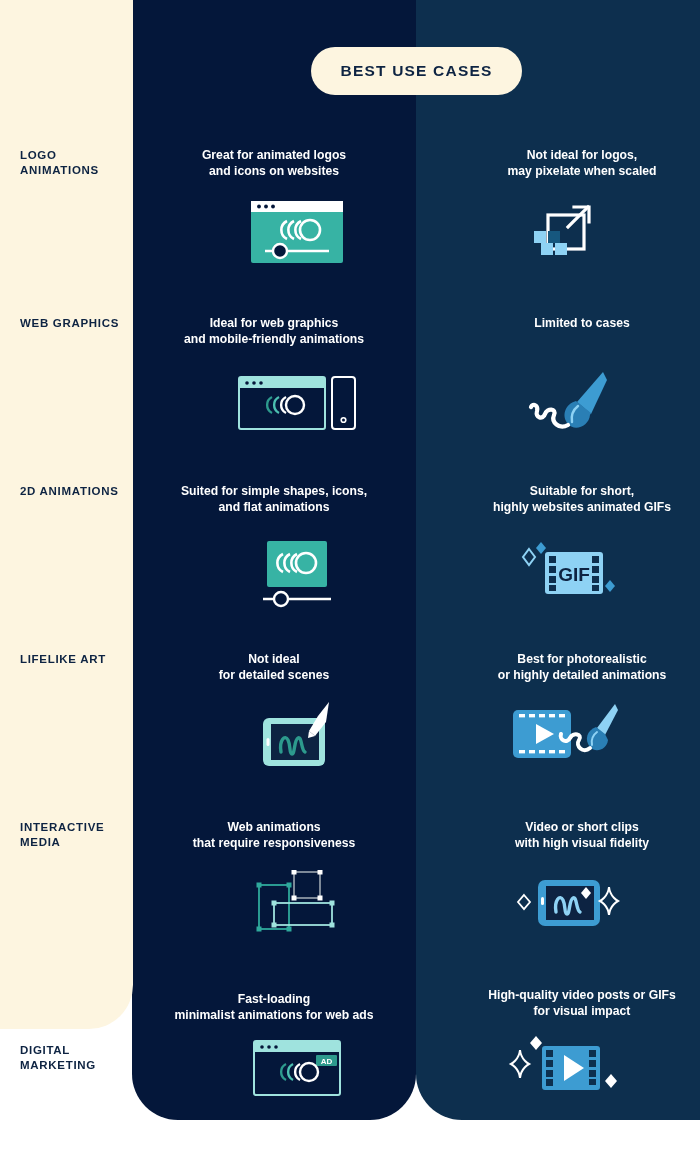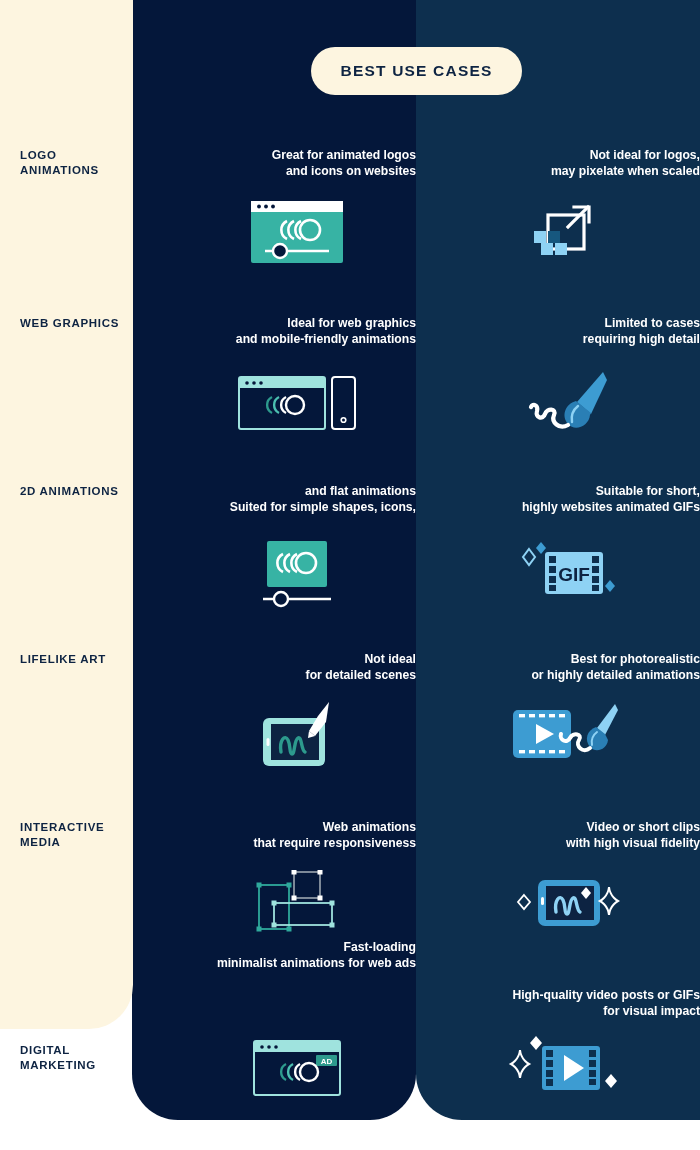--- a/index.html
+++ b/index.html
@@ -35,21 +35,21 @@
   }
   .pill-text {
     color:#0d2342; font-size:15.5px; font-weight:bold; letter-spacing:1.2px;
   }
   .cat {
     position:absolute; left:20px; width:115px;
     color:#0d2342; font-size:11.5px; font-weight:bold;
     letter-spacing:0.7px; line-height:1.33; text-transform:uppercase;
   }
   .desc {
-    position:absolute; width:284px; text-align:right;
+    position:absolute; width:284px; text-align:center;
     color:#ffffff; font-size:12.2px; font-weight:bold; line-height:1.28;
   }
   .desc.left  { left:132px; }
   .desc.right { left:416px;padding-left:48px; }
   .desc .ln { display:block; }
 
   .icon-slot { position:absolute; display:flex; align-items:center; justify-content:center;padding-left:13px; }
   .icon-slot.left  { left:132px; width:316px; }
   .icon-slot.right { left:416px; width:284px; }
 </style>
@@ -115,21 +115,20 @@
   <div class="cat" style="top:316px">
     <span class="ln">WEB</span>
     <span class="ln">GRAPHICS</span>
   </div>
   <div class="desc left" style="top:316px">
     <span class="ln">Ideal for web graphics</span>
     <span class="ln">and mobile-friendly animations</span>
   </div>
   <div class="desc right" style="top:316px">
     <span class="ln">Limited to cases</span>
-    <span class="ln">requiring high detail</span>
   </div>
 
   <div class="icon-slot left" style="top:368px;height:68px">
     <svg width="118" height="62" viewBox="0 0 118 62">
       <rect x="1" y="6" width="86" height="52" rx="2" fill="none" stroke="#9fe3de" stroke-width="2"></rect>
       <rect x="2" y="7" width="84" height="10" fill="#9fe3de"></rect>
       <circle cx="9" cy="12" r="1.8" fill="#04173a"></circle>
       <circle cx="16" cy="12" r="1.8" fill="#04173a"></circle>
       <circle cx="23" cy="12" r="1.8" fill="#04173a"></circle>
       <g fill="none" stroke-width="2.4">
@@ -150,22 +149,22 @@
       <path d="M57 36 C52 40 50 46 51 52" fill="none" stroke="#8ed2f4" stroke-width="2.4" stroke-linecap="round"></path>
       <path d="M47 55 C38 60 30 52 33 45 C36 38 26 38 24 44 C22 50 14 48 16 41 C17.5 35 12 33 10 37" fill="none" stroke="#ffffff" stroke-width="4.2" stroke-linecap="round"></path>
     </svg>
   </div>
 
   <div class="cat" style="top:484px">
     <span class="ln">2D</span>
     <span class="ln">ANIMATIONS</span>
   </div>
   <div class="desc left" style="top:484px">
+    <span class="ln">Suited for simple shapes, icons,</span>
     <span class="ln">and flat animations</span>
-    <span class="ln">Suited for simple shapes, icons,</span>
   </div>
   <div class="desc right" style="top:484px">
     <span class="ln">Suitable for short,</span>
     <span class="ln">highly websites animated GIFs</span>
   </div>
 
   <div class="icon-slot left" style="top:540px;height:70px">
     <svg width="72" height="68" viewBox="0 0 72 68">
       <rect x="6" y="0" width="60" height="46" rx="2" fill="#37b3a4"></rect>
       <g fill="none" stroke="#ffffff" stroke-width="2.6">
@@ -294,21 +293,21 @@
       <path d="M76 17 L81 23 L76 29 L71 23 Z" fill="#ffffff"></path>
       <path d="M14 25 L20 32 L14 39 L8 32 Z" fill="none" stroke="#ffffff" stroke-width="1.8"></path>
       <path d="M99 17 C100 27 108 31 108 31 C108 31 100 35 99 45 C98 35 90 31 90 31 C90 31 98 27 99 17 Z" fill="none" stroke="#ffffff" stroke-width="2"></path>
     </svg>
   </div>
 
   <div class="cat" style="top:1043px">
     <span class="ln">DIGITAL</span>
     <span class="ln">MARKETING</span>
   </div>
-  <div class="desc left" style="top:940px">
+  <div class="desc left" style="top:992px">
     <span class="ln">Fast-loading</span>
     <span class="ln">minimalist animations for web ads</span>
   </div>
   <div class="desc right" style="top:988px">
     <span class="ln">High-quality video posts or GIFs</span>
     <span class="ln">for visual impact</span>
   </div>
 
   <div class="icon-slot left" style="top:1036px;height:66px">
     <svg width="88" height="58" viewBox="0 0 88 58">

